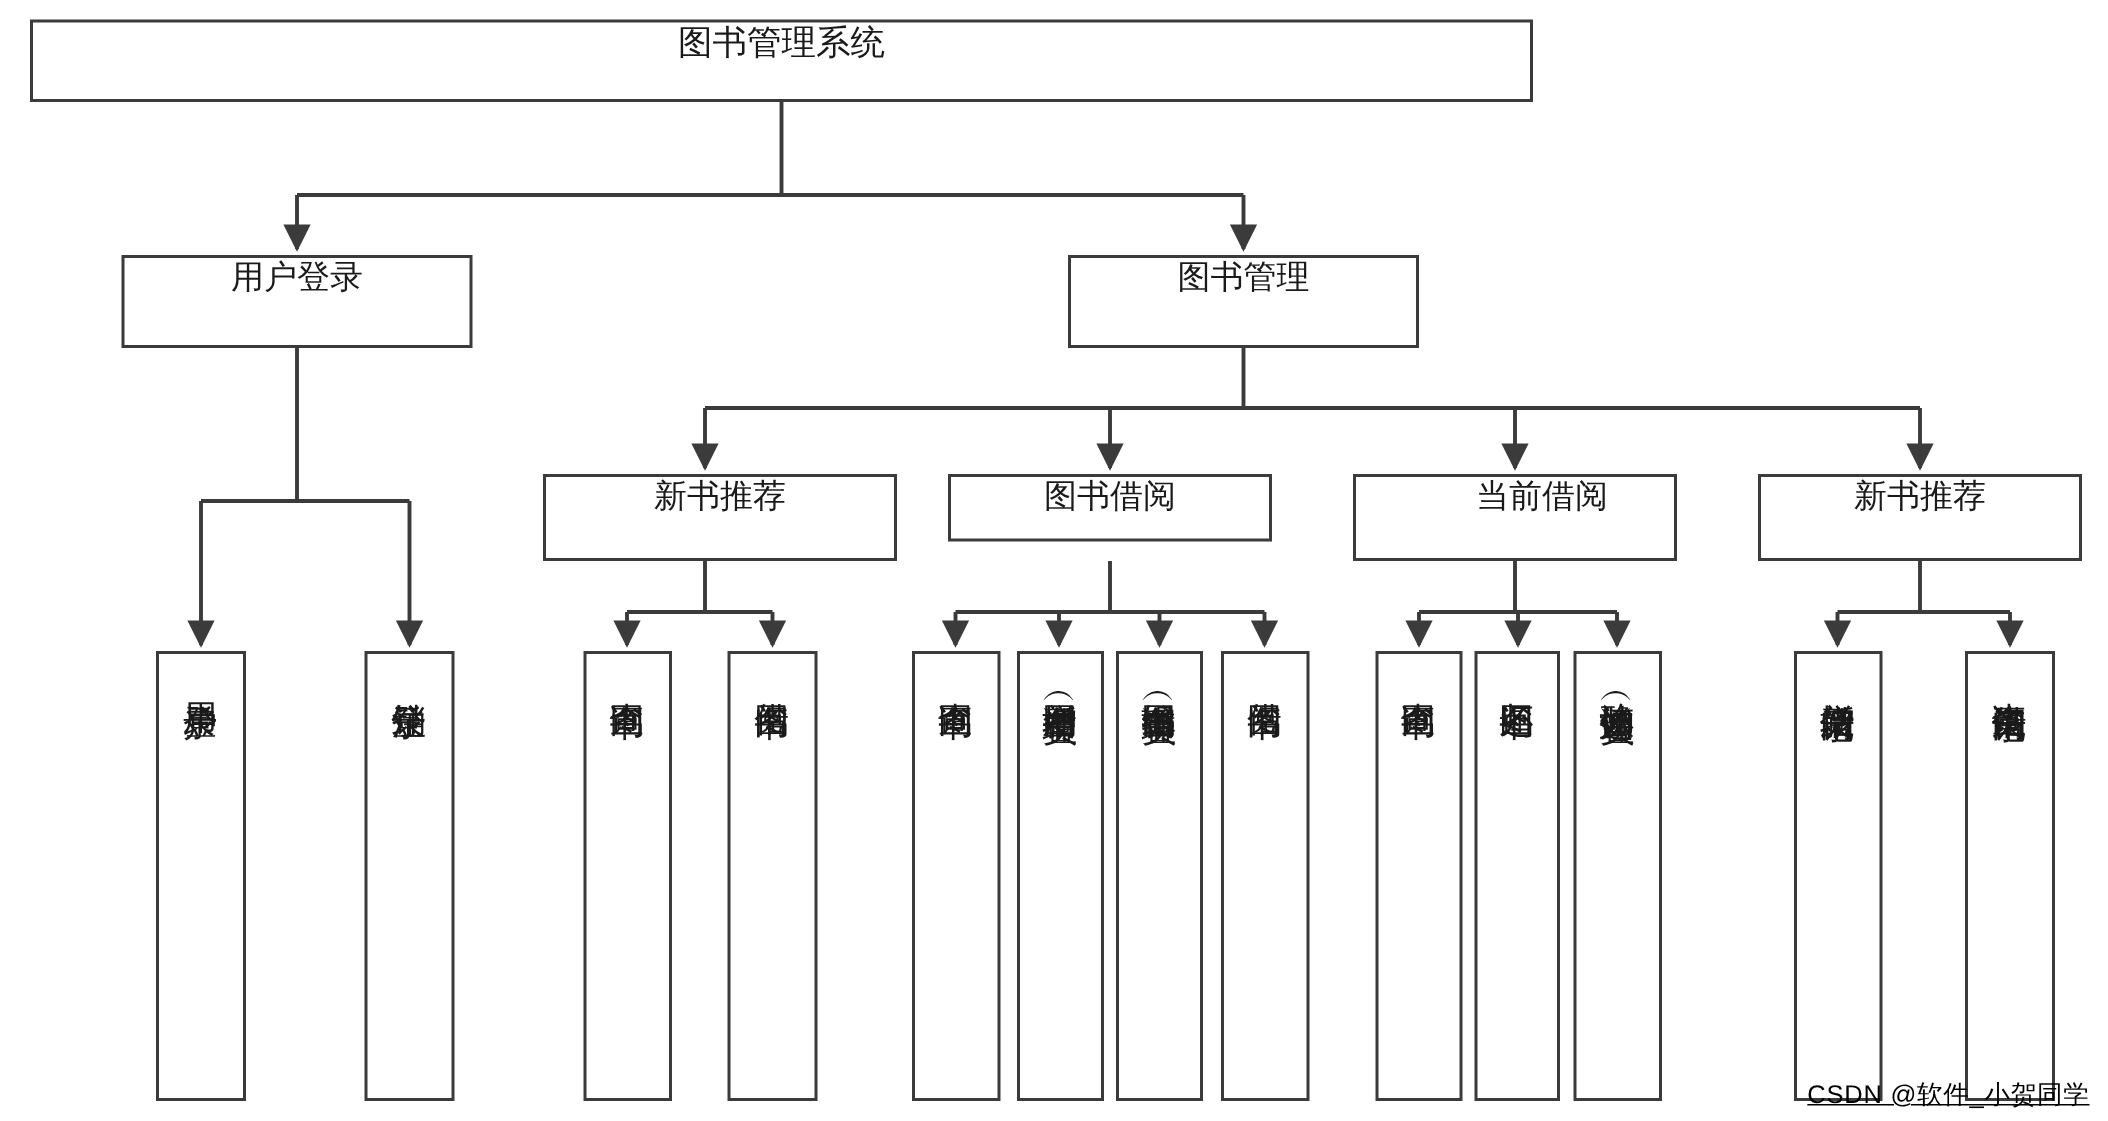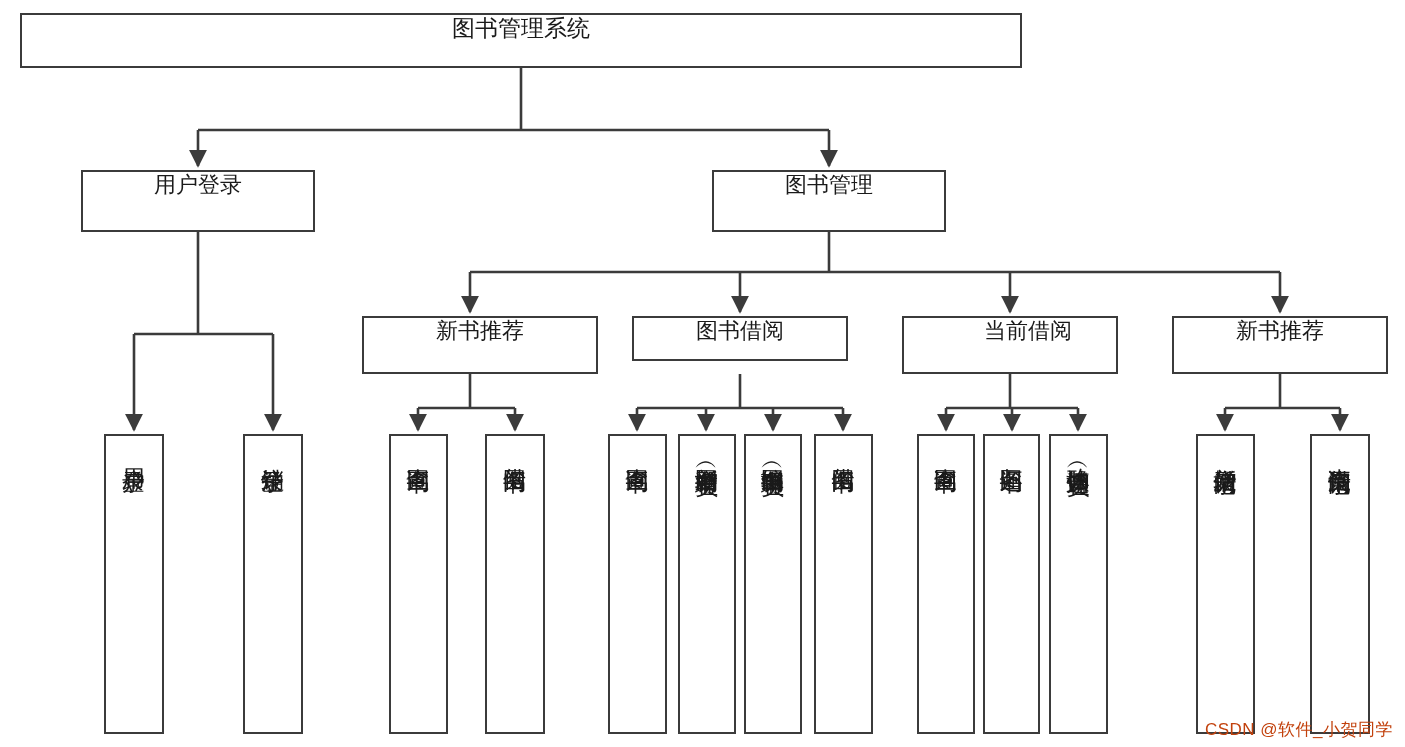--- a/index.html
+++ b/index.html
@@ -61,25 +61,26 @@
     font-size: 23px;
     line-height: 1.05;
     letter-spacing: 1px;
     white-space: nowrap;
   }
   #watermark {
     position: absolute;
     right: 12px;
     bottom: 6px;
     font-size: 17px;
-    color: #c2410c;
+    color: #000000;
     letter-spacing: 0.5px;
     z-index: 5;
     pointer-events: none;
     white-space: nowrap;
+    text-decoration: underline;
   }
 </style>
 </head>
 <body>
 
 <div id="diagram-root">
 
   <svg id="edge-layer" viewBox="0 0 1405 747" xmlns="http://www.w3.org/2000/svg">
     <defs>
       <marker id="arrow" viewBox="0 0 10 10" refX="9" refY="5" markerWidth="7" markerHeight="7" orient="auto-start-reverse">

